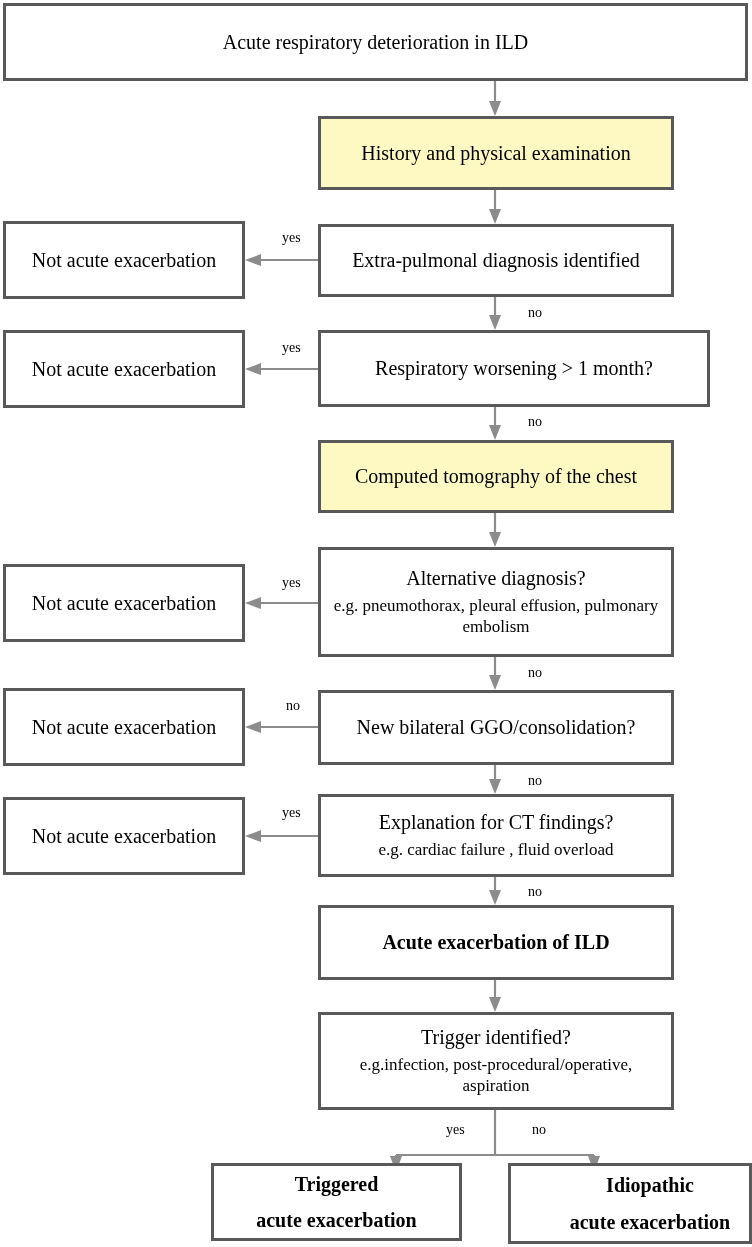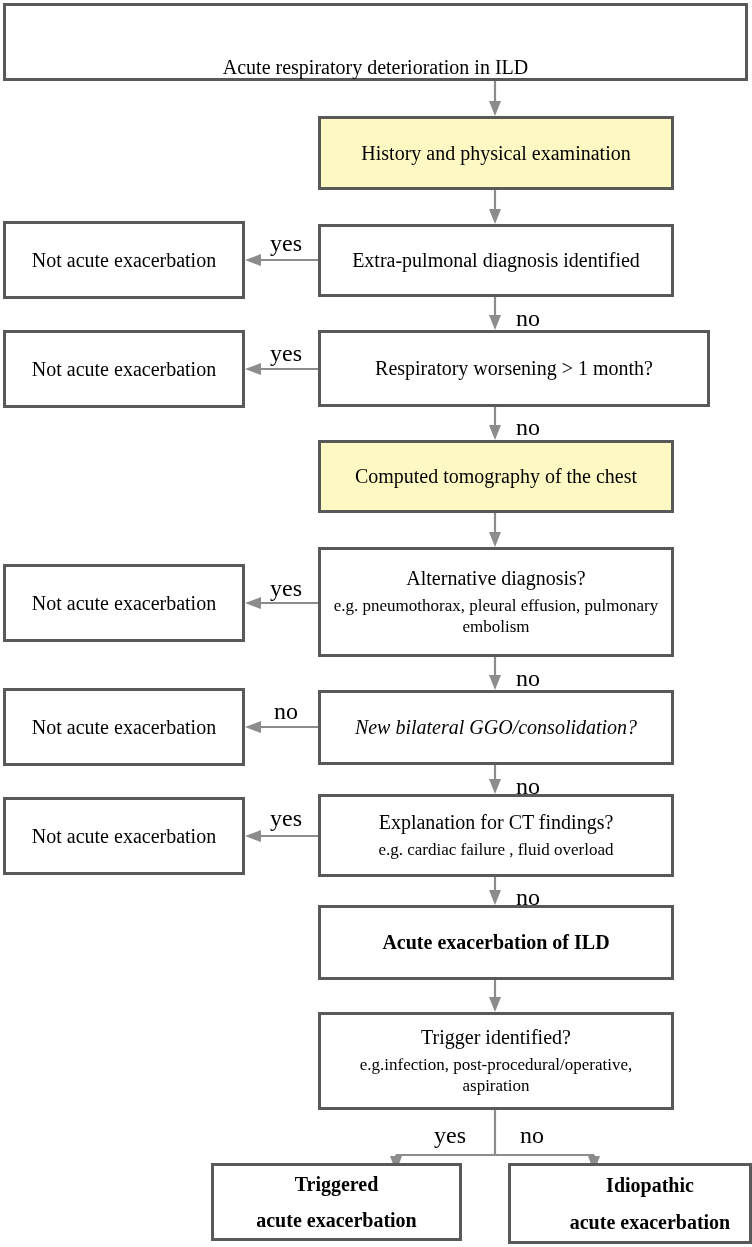--- a/index.html
+++ b/index.html
@@ -49,23 +49,24 @@
     line-height: 1.2;
     padding: 0 8px;
   }
   .node .l2 {
     font-size: 20px;
     font-weight: bold;
     margin-top: 14px;
   }
   .edge-label {
     position: absolute;
-    font-size: 24px;
+    font-size: 14px;
     line-height: 1;
     white-space: nowrap;
+    margin-left: 12px;
   }
   svg.arrows {
     position: absolute;
     left: 0; top: 0;
     width: 752px;
     height: 1247px;
     pointer-events: none;
   }
   svg.arrows line, svg.arrows path, svg.arrows polyline {
     stroke: #8c8c8c;
@@ -157,21 +158,21 @@
     <g>
       <line x1="495" y1="1110" x2="495" y2="1155"></line>
       <polyline points="396,1155 594,1155"></polyline>
       <line x1="396" y1="1155" x2="396" y2="1161"></line>
       <polygon points="396,1172 390,1156 402,1156"></polygon>
       <line x1="594" y1="1155" x2="594" y2="1161"></line>
       <polygon points="594,1172 588,1156 600,1156"></polygon>
     </g>
   </svg>
 
-  <div class="node" style="left:3px; top:3px; width:745px; height:78px;justify-content:flex-end;">
+  <div class="node" style="left:3px; top:3px; width:745px; height:78px;">
     <div class="title">Acute respiratory deterioration in ILD</div>
   </div>
 
   <div class="node shaded" style="left:318px; top:116px; width:356px; height:74px;">
     <div class="title">History and physical examination</div>
   </div>
 
   <div class="node" style="left:3px; top:221px; width:242px; height:78px;">
     <div class="title">Not acute exacerbation</div>
   </div>
@@ -198,21 +199,21 @@
 
   <div class="node" style="left:318px; top:547px; width:356px; height:110px;">
     <div class="title">Alternative diagnosis?</div>
     <div class="sub">e.g. pneumothorax, pleural effusion, pulmonary embolism</div>
   </div>
 
   <div class="node" style="left:3px; top:688px; width:242px; height:78px;">
     <div class="title">Not acute exacerbation</div>
   </div>
 
-  <div class="node" style="left:318px; top:690px; width:356px; height:75px;font-style:italic;">
+  <div class="node" style="left:318px; top:690px; width:356px; height:75px;">
     <div class="title">New bilateral GGO/consolidation?</div>
   </div>
 
   <div class="node" style="left:3px; top:797px; width:242px; height:78px;">
     <div class="title">Not acute exacerbation</div>
   </div>
 
   <div class="node" style="left:318px; top:794px; width:356px; height:83px;">
     <div class="title">Explanation for CT findings?</div>
     <div class="sub">e.g. cardiac failure , fluid overload</div>

